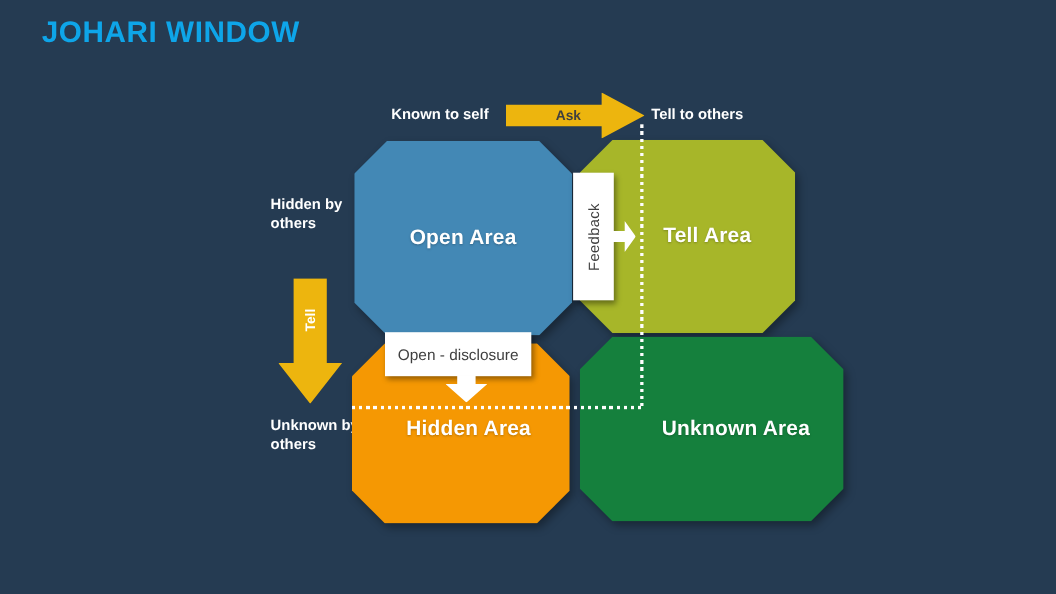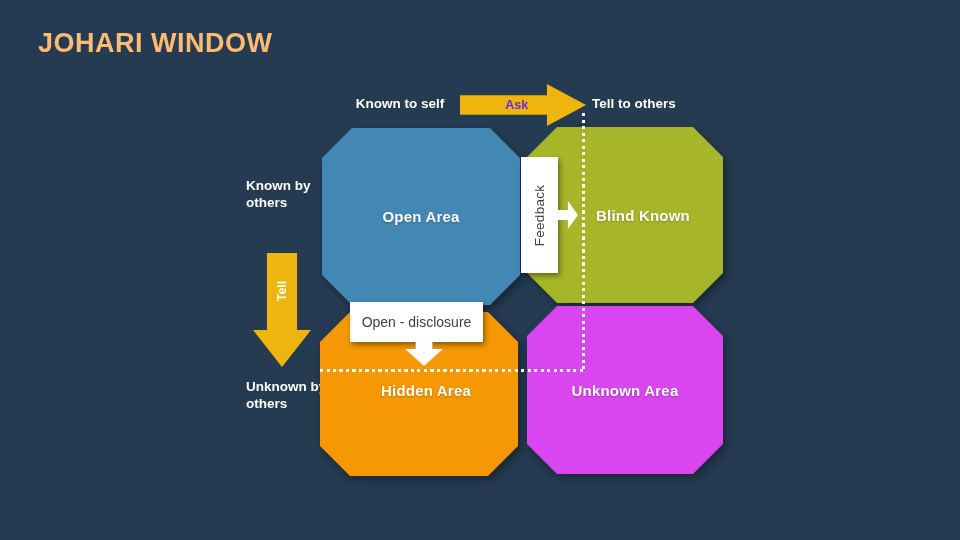--- a/index.html
+++ b/index.html
@@ -6,21 +6,21 @@
   .stage{
     position:relative;width:960px;height:540px;overflow:hidden;
     font-family:"Liberation Sans",sans-serif;
     background:#253B52;
   }
   .abs{position:absolute;}
 
   
   .title{
     left:38px;top:14px;
-    font-size:27px;font-weight:bold;color:#fdba74;letter-spacing:.5px;margin-top:14px;
+    font-size:27px;font-weight:bold;color:#0ea5e9;letter-spacing:.5px;
   }
 
   
   .axis-lbl{
     color:#fff;font-size:13.5px;font-weight:bold;line-height:17px;
   }
   .lbl-top-left{left:352px;top:95px;width:96px;text-align:center;}
   .lbl-top-right{left:592px;top:95px;}
   .lbl-left-top{left:246px;top:177px;width:76px;}
   .lbl-left-bottom{left:246px;top:378px;width:84px;}
@@ -31,21 +31,21 @@
     width:100%;height:100%;
     clip-path:polygon(30px 0,calc(100% - 30px) 0,100% 30px,100% calc(100% - 30px),
                       calc(100% - 30px) 100%,30px 100%,0 calc(100% - 30px),0 30px);
     display:flex;align-items:center;justify-content:center;
   }
   .oct-open{left:322px;top:128px;width:198px;height:177px;}
   .oct-blind{left:527px;top:127px;width:196px;height:176px;}
   .oct-hidden{left:320px;top:312px;width:198px;height:164px;}
   .oct-unknown{left:527px;top:306px;width:196px;height:168px;}
   .area-label{
-    color:#fff;font-size:15px;font-weight:bold;letter-spacing:.2px;
+    color:#fff;font-size:19px;font-weight:bold;letter-spacing:.2px;
     text-shadow:0 1px 2px rgba(0,0,0,.25);white-space:nowrap;
   }
   .oct-blind .oct{padding-left:36px;box-sizing:border-box;}
   .oct-hidden .oct{padding-left:14px;padding-bottom:8px;box-sizing:border-box;}
 
   
   .dotted-v{
     left:582px;top:113px;width:3px;height:257px;z-index:5;
     background:repeating-linear-gradient(180deg,#fff 0 3px,transparent 3px 6.5px);
   }
@@ -56,21 +56,21 @@
 
   
   .gold-arrow{z-index:2;filter:drop-shadow(2px 3px 3px rgba(0,0,0,.35));}
   .ask-arrow{
     left:460px;top:84px;width:126px;height:42px;
     clip-path:polygon(0 27%,69% 27%,69% 0,100% 50%,69% 100%,69% 73%,0 73%);
   }
   .ask-label{
     position:absolute;left:15%;top:27%;width:60%;height:46%;
     display:flex;align-items:center;justify-content:center;
-    color:#6d28d9;font-size:12.5px;font-weight:bold;
+    color:#404040;font-size:12.5px;font-weight:bold;
   }
   .tell-arrow{
     left:253px;top:253px;width:58px;height:114px;
     clip-path:polygon(24% 0,76% 0,76% 67.5%,100% 67.5%,50% 100%,0 67.5%,24% 67.5%);
   }
   .tell-label{
     position:absolute;left:50%;top:33%;
     transform:translate(-50%,-50%) rotate(-90deg);
     color:#fff;font-size:12.5px;font-weight:bold;white-space:nowrap;
   }
@@ -105,43 +105,43 @@
 <div class="stage" style="background: rgb(37, 59, 82);">
 
   <div class="abs title">JOHARI WINDOW</div>
 
   <div class="abs axis-lbl lbl-top-left">Known to self</div>
   <div class="abs gold-arrow ask-arrow" style="background: rgb(237, 181, 14);">
     <span class="ask-label">Ask</span>
   </div>
   <div class="abs axis-lbl lbl-top-right">Tell to others</div>
 
-  <div class="abs axis-lbl lbl-left-top">Known by others</div>
+  <div class="abs axis-lbl lbl-left-top">Hidden by others</div>
   <div class="abs gold-arrow tell-arrow" style="background: rgb(237, 181, 14);">
     <span class="tell-label">Tell</span>
   </div>
   <div class="abs axis-lbl lbl-left-bottom">Unknown by others</div>
 
   <div class="abs oct-wrap oct-open">
     <div class="oct" style="background: rgb(67, 136, 181);">
       <span class="area-label">Open Area</span>
     </div>
   </div>
   <div class="abs oct-wrap oct-blind">
     <div class="oct" style="background: rgb(167, 182, 41);">
-      <span class="area-label">Blind Known</span>
+      <span class="area-label">Tell Area</span>
     </div>
   </div>
   <div class="abs oct-wrap oct-hidden">
     <div class="oct" style="background: rgb(245, 152, 3);">
       <span class="area-label">Hidden Area</span>
     </div>
   </div>
   <div class="abs oct-wrap oct-unknown">
-    <div class="oct" style="background: #d946ef;">
+    <div class="oct" style="background: #15803d; padding-left: 44px;">
       <span class="area-label">Unknown Area</span>
     </div>
   </div>
 
   <div class="abs dotted-v"></div>
   <div class="abs dotted-h"></div>
 
   <div class="abs white-box feedback-box">
     <span>Feedback</span>
   </div>

